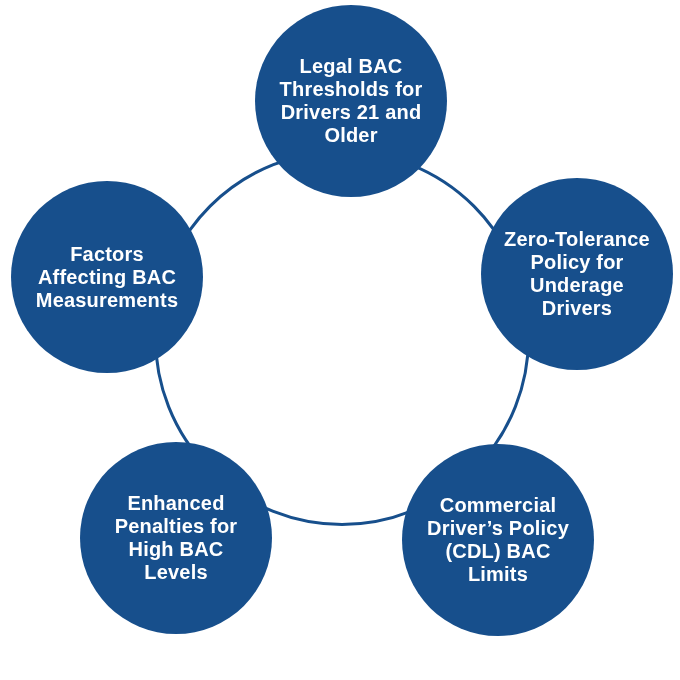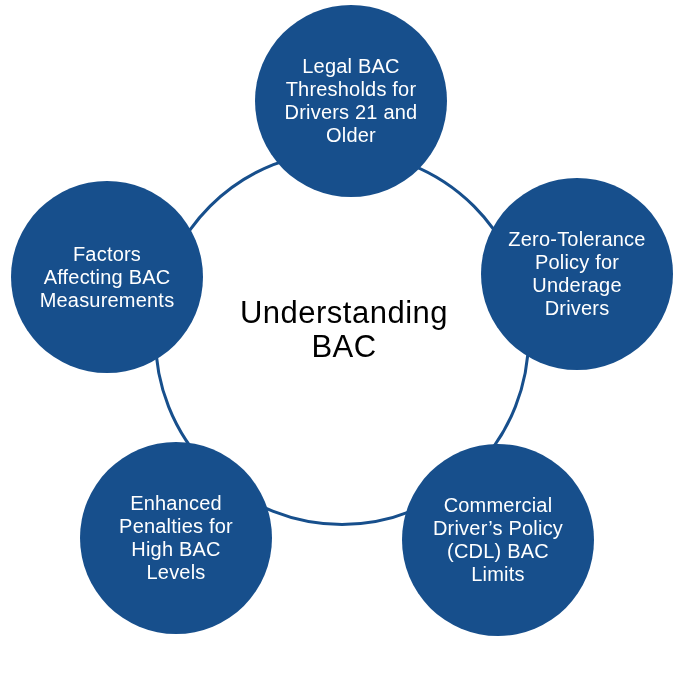--- a/index.html
+++ b/index.html
@@ -37,21 +37,21 @@
     border-radius: 50%;
     background: var(--node-fill, #174F8C);
     z-index: 2;
     display: flex;
     align-items: center;
     justify-content: center;
   }
   .node-label {
     color: var(--node-text, #ffffff);
     font-size: 20px;
-    font-weight: normal;
+    font-weight: bold;
     line-height: 23px;
     letter-spacing: 0.2px;
     text-align: center;
     white-space: pre-line;
   }
   .node-top          { left: 255px; top: 5px;   }
   .node-right        { left: 481px; top: 178px; }
   .node-bottom-right { left: 402px; top: 444px; }
   .node-bottom-left  { left: 80px;  top: 442px; }
   .node-left         { left: 11px;  top: 181px; }
@@ -106,16 +106,14 @@
 High BAC
 Levels</span>
   </div>
 
   <div class="node node-left">
     <span class="node-label">Factors
 Affecting BAC
 Measurements</span>
   </div>
 
-  <div class="center-title">Understanding
-BAC</div>
 
 </div>
 
 </body></html>

